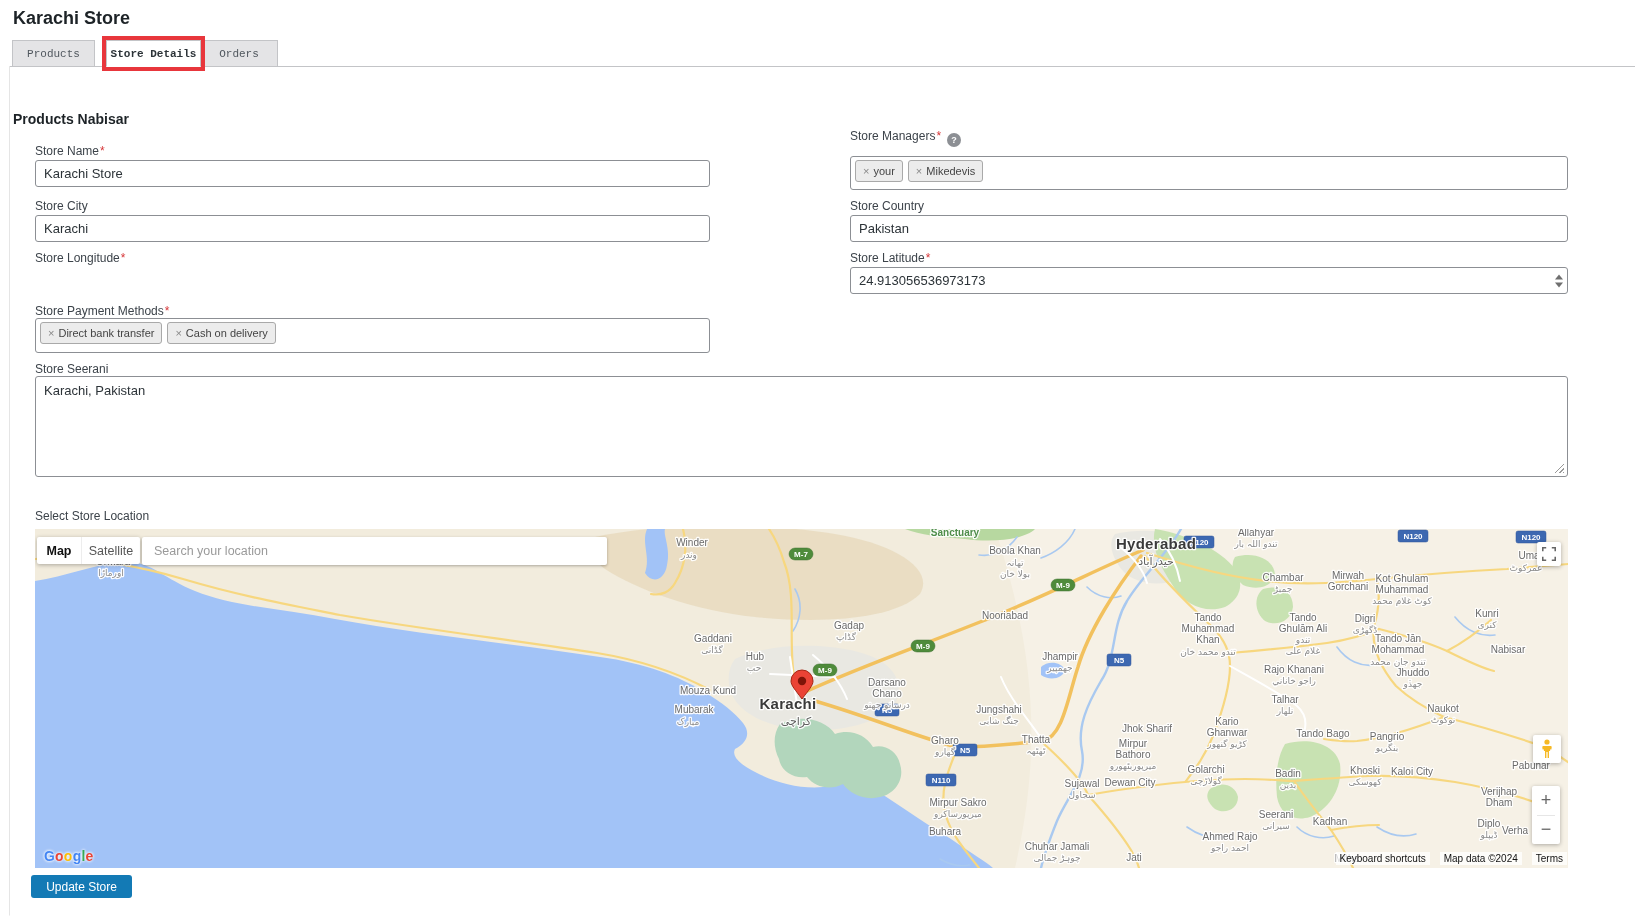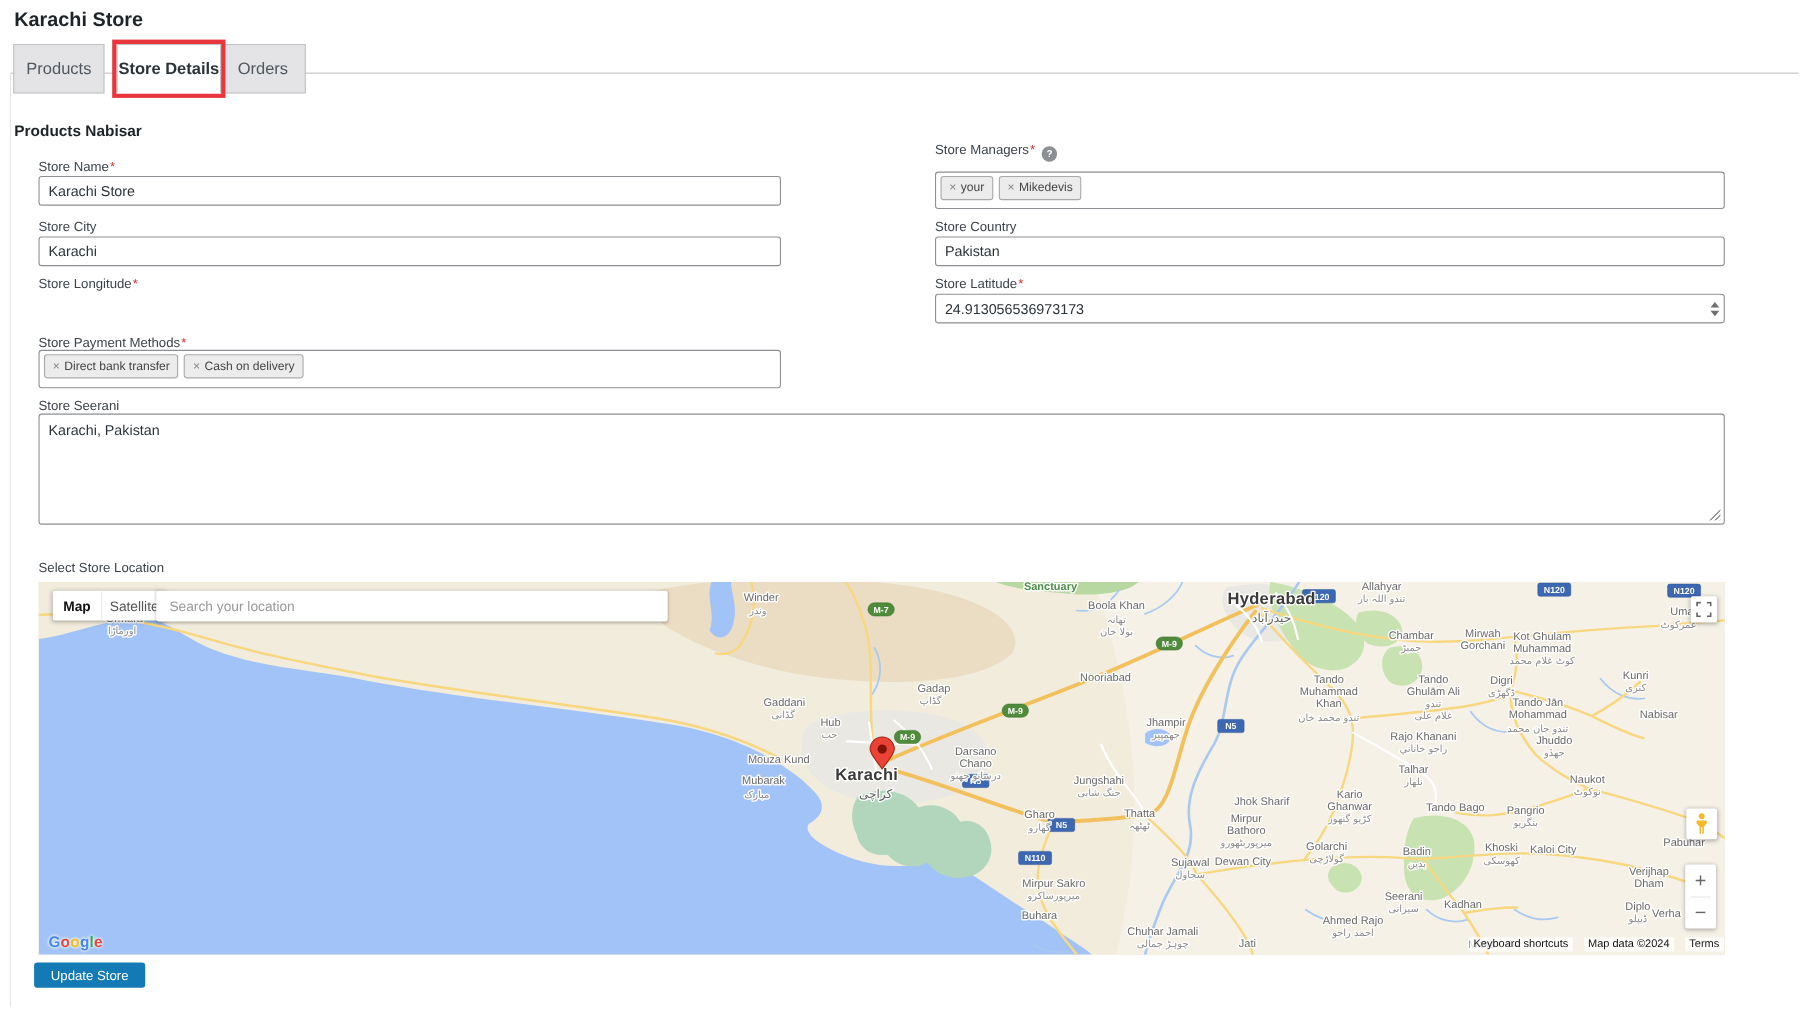--- a/index.html
+++ b/index.html
@@ -3,22 +3,22 @@
 <meta charset="utf-8">
 <style>
   html,body{margin:0;padding:0;background:#fff;}
   #page{position:relative;width:1645px;height:921px;background:#fff;overflow:hidden;
         font-family:"Liberation Sans",sans-serif;color:#1d2327;border-radius:25px;}
   .abs{position:absolute;box-sizing:border-box;}
   
   .page-title{left:13px;top:8px;font-size:18px;font-weight:700;color:#1d2327;}
   .v-edge{left:9px;top:66px;width:1px;height:855px;background:#e5e5e5;}
   .tabline{left:10px;top:66px;width:1625px;height:1px;background:#c3c4c7;}
-  .tab{top:40px;height:45px;border:1px solid #c3c4c7;background:#e4e4e6;color:#50575e;
-       font-size:15px;display:flex;align-items:center;justify-content:center;cursor:pointer;z-index:1;}
+  .tab{top:40px;height:27px;border:1px solid #c3c4c7;background:#e4e4e6;color:#50575e;
+       font-size:11px;display:flex;align-items:center;justify-content:center;cursor:pointer;z-index:1;font-family:Liberation Mono, monospace;}
   .tab.active{background:#fff;border-bottom-color:#fff;font-weight:700;color:#2c3338;z-index:3;
        box-shadow:0 0 0 4px #e8363c;}
   .section-title{left:13px;top:111px;font-size:14px;font-weight:600;color:#1d2327;}
   
   .lbl{font-size:12px;color:#3c434a;white-space:nowrap;}
   .star{color:#d63638;margin-left:1px;}
   .help{display:inline-flex;align-items:center;justify-content:center;width:14px;height:14px;
         border-radius:50%;background:#8c8f94;color:#fff;font-size:9px;font-weight:700;
         margin-left:6px;vertical-align:-3px;cursor:pointer;}
   .inp{border:1px solid #8c8f94;border-radius:3px;font-size:13px;color:#2c3338;padding:0 8px;
@@ -49,21 +49,21 @@
   .mlbl.g{font-size:10px;font-weight:700;fill:#4e8d4a;}
   .mbadge{font-size:8px;fill:#fff;text-anchor:middle;font-weight:700;stroke:none;}
   .badge-g{fill:#4f8b3b;stroke:#3f7330;stroke-width:.5;}
   .badge-b{fill:#3d68b1;stroke:#30569a;stroke-width:.5;}
   .rd-h{fill:none;stroke:#f2c15e;stroke-width:3.5;stroke-linecap:round;}
   .rd-y{fill:none;stroke:#f7d77f;stroke-width:2.2;stroke-linecap:round;}
   .rd-w{fill:none;stroke:#ffffff;stroke-width:2;stroke-linecap:round;}
   .rv{fill:none;stroke:#a9c9f0;stroke-width:1.6;stroke-linecap:round;}
   .rv2{fill:none;stroke:#a9c9f0;stroke-width:2.4;stroke-linecap:round;}
   .gm-bar{left:2px;top:8px;height:27px;display:flex;background:#fff;border-radius:2px;
-        box-shadow:0 1px 4px rgba(0,0,0,.3);z-index:5;margin-left:11px;}
+        box-shadow:0 1px 4px rgba(0,0,0,.3);z-index:5;}
   .gm-bar .cell{display:flex;align-items:center;justify-content:center;font-size:12.5px;cursor:pointer;}
   .gm-bar .cell.map{width:44px;font-weight:700;color:#111;}
   .gm-bar .cell.sat{width:58px;color:#565656;border-left:1px solid #ededed;}
   .gm-search{left:107px;top:8px;width:465px;height:28px;background:#fff;border:none;border-radius:2px;
         box-shadow:0 1px 3px rgba(0,0,0,.3);font-size:12.5px;color:#333;padding:0 12px;z-index:5;
         font-family:"Liberation Sans",sans-serif;outline:none;box-sizing:border-box;}
   .gm-search::placeholder{color:#9a9a9a;}
   .gm-sq{background:#fff;border-radius:2px;box-shadow:0 1px 4px rgba(0,0,0,.3);z-index:5;cursor:pointer;
         display:flex;align-items:center;justify-content:center;}
   .gm-full{left:1502px;top:13px;width:24px;height:24px;}

